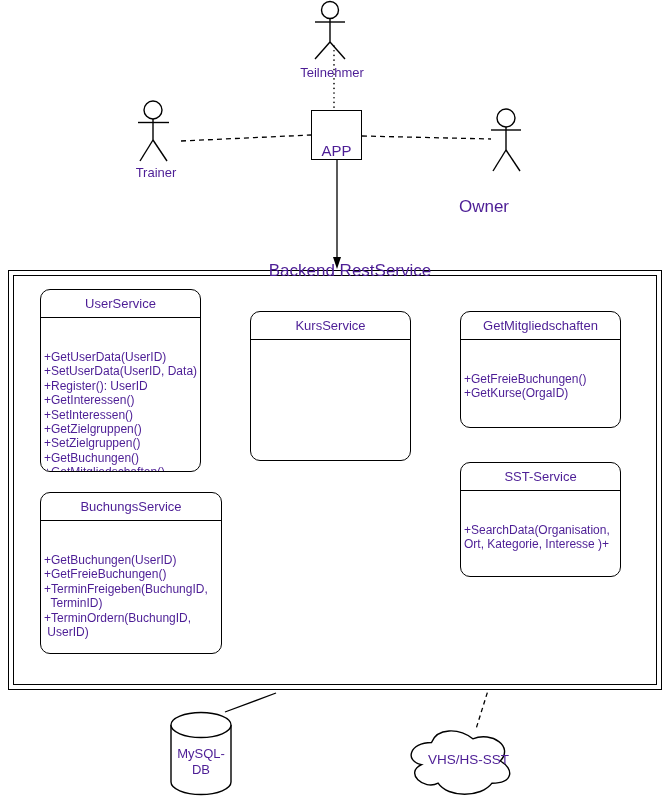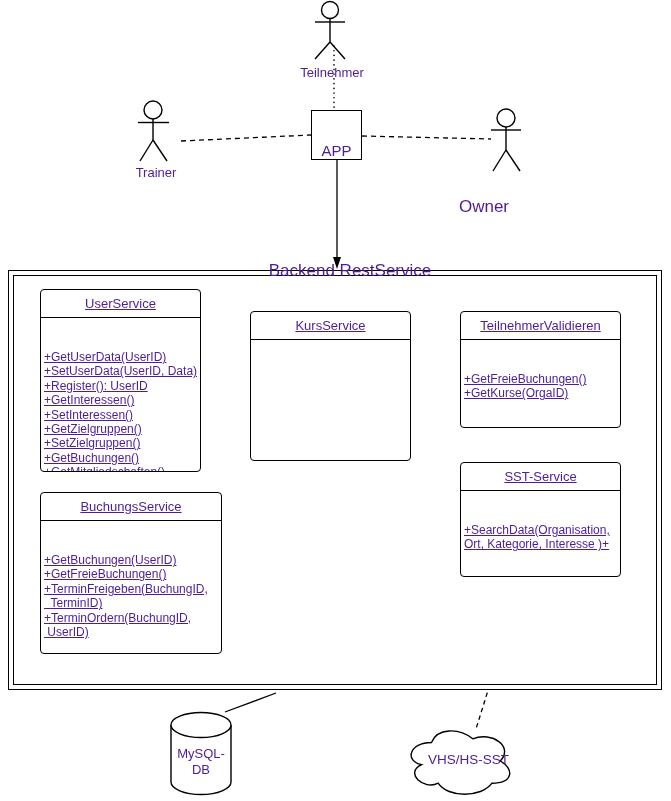--- a/index.html
+++ b/index.html
@@ -30,22 +30,22 @@
     position:absolute; left:8px; top:270px; width:654px; height:420px;
     border:1.5px solid #000; box-sizing:border-box; background:#fff;
   }
   #backend-inner {
     position:absolute; left:13px; top:275px; width:644px; height:410px;
     border:1.5px solid #000; box-sizing:border-box; background:#fff;
   }
 
   
   .svc {
-    position:absolute; border:1.5px solid #000; border-radius:4px;
-    background:#fff; box-sizing:border-box; overflow:hidden;text-decoration:underline;
+    position:absolute; border:1.5px solid #000; border-radius:10px;
+    background:#fff; box-sizing:border-box; overflow:hidden;
   }
   .svc-title {
     height:27px; border-bottom:1.5px solid #000;
     display:flex; align-items:center; justify-content:center; font-size:13px;
   }
   .svc-methods {
     padding:4px 3px; font-size:12px; line-height:14.4px;
     white-space:pre; overflow:hidden;margin-top:28px;
   }
   #svc-user { left:40px;  top:289px; width:161px; height:183px; }
@@ -143,21 +143,21 @@
 +GetBuchungen()
 +GetMitgliedschaften()
 + CreateMitgliedschaften()</div>
   </div>
 
   <div class="svc" id="svc-kurs">
     <div class="svc-title">KursService</div>
   </div>
 
   <div class="svc" id="svc-orga">
-    <div class="svc-title">TeilnehmerValidieren</div>
+    <div class="svc-title">GetMitgliedschaften</div>
     <div class="svc-methods">+GetFreieBuchungen()
 +GetKurse(OrgaID)</div>
   </div>
 
   <div class="svc" id="svc-sst">
     <div class="svc-title">SST-Service</div>
     <div class="svc-methods">+SearchData(Organisation,
 Ort, Kategorie, Interesse )+</div>
   </div>
 

